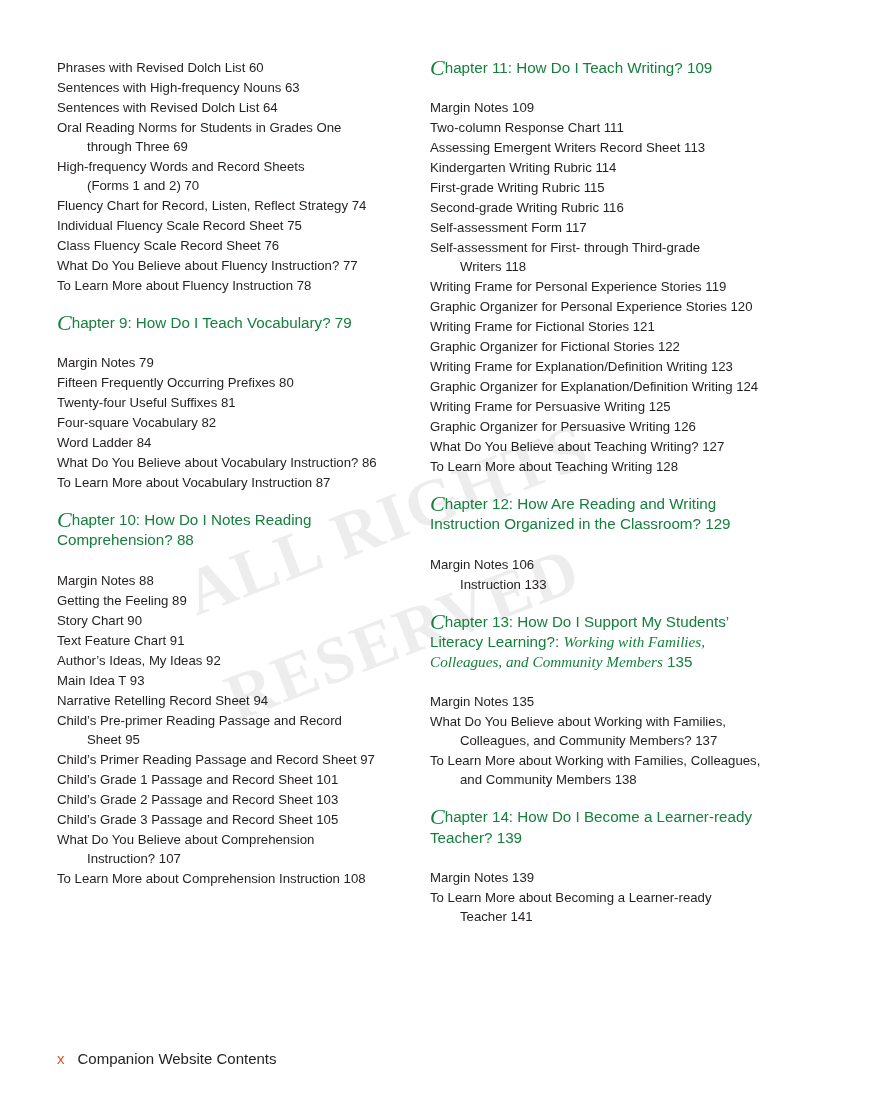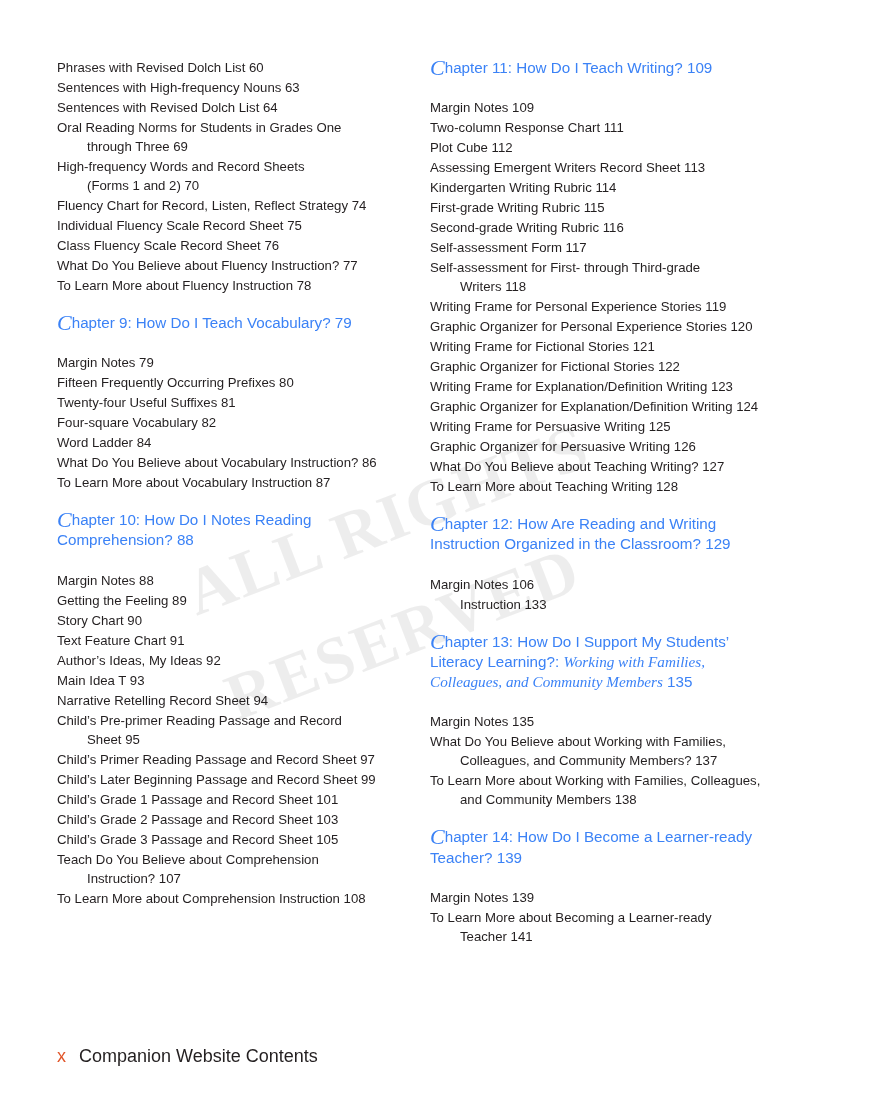--- a/index.html
+++ b/index.html
@@ -88,21 +88,21 @@
   .entry > span.ln {
     display: block;
     margin-left: -30px;
   }
   .entry > span.ln2 {
     display: block;
   }
 
   
   .chapter {
-    color: #3b82f6;
+    color: #15803d;
     font-size: 15.2px;
     line-height: 1.33;
     margin: 18px 0 9px 0;
     font-weight: normal;
     padding-left: 0;
   }
   .chapter .drop {
     font-family: "Liberation Serif", serif;
     font-style: italic;
     font-size: 22px;
@@ -125,21 +125,21 @@
   }
   .group-first {
     margin-top: 0;
   }
 
   
   .footer {
     position: absolute;
     left: 57px;
     bottom: 50px;
-    font-size: 18px;
+    font-size: 15px;
     z-index: 3;
     white-space: nowrap;
   }
   .footer .pgnum {
     color: #e1562a;
     margin-right: 13px;
   }
   .footer .ftext {
     color: #231f20;
   }
@@ -249,33 +249,30 @@
           <span class="ln">Narrative Retelling Record Sheet  94</span>
         </div>
         <div class="entry">
           <span class="ln">Child’s Pre-primer Reading Passage and Record</span>
           <span class="ln2">Sheet  95</span>
         </div>
         <div class="entry">
           <span class="ln">Child’s Primer Reading Passage and Record Sheet  97</span>
         </div>
         <div class="entry">
-          <span class="ln">Child’s Later Beginning Passage and Record Sheet  99</span>
-        </div>
-        <div class="entry">
           <span class="ln">Child’s Grade 1 Passage and Record Sheet  101</span>
         </div>
         <div class="entry">
           <span class="ln">Child’s Grade 2 Passage and Record Sheet  103</span>
         </div>
         <div class="entry">
           <span class="ln">Child’s Grade 3 Passage and Record Sheet  105</span>
         </div>
         <div class="entry">
-          <span class="ln">Teach Do You Believe about Comprehension</span>
+          <span class="ln">What Do You Believe about Comprehension</span>
           <span class="ln2">Instruction?  107</span>
         </div>
         <div class="entry">
           <span class="ln">To Learn More about Comprehension Instruction  108</span>
         </div>
       </div>
 
     </div>
 
     <div class="col col-right">
@@ -283,23 +280,20 @@
       <div class="chapter first">
         <span class="drop">C</span><span>hapter 11: How Do I Teach Writing?  109</span>
       </div>
 
       <div class="group">
         <div class="entry">
           <span class="ln">Margin Notes  109</span>
         </div>
         <div class="entry">
           <span class="ln">Two-column Response Chart  111</span>
-        </div>
-        <div class="entry">
-          <span class="ln">Plot Cube  112</span>
         </div>
         <div class="entry">
           <span class="ln">Assessing Emergent Writers Record Sheet  113</span>
         </div>
         <div class="entry">
           <span class="ln">Kindergarten Writing Rubric  114</span>
         </div>
         <div class="entry">
           <span class="ln">First-grade Writing Rubric  115</span>
         </div>

